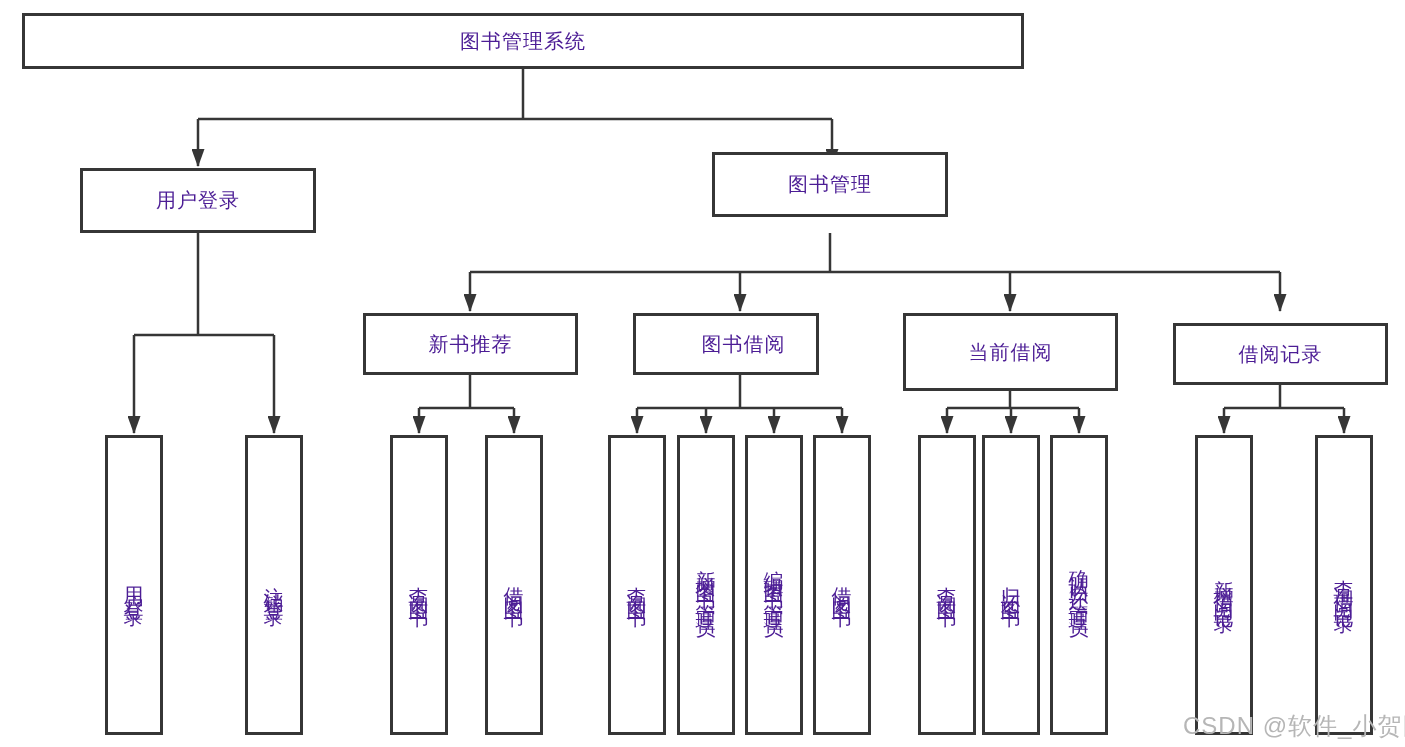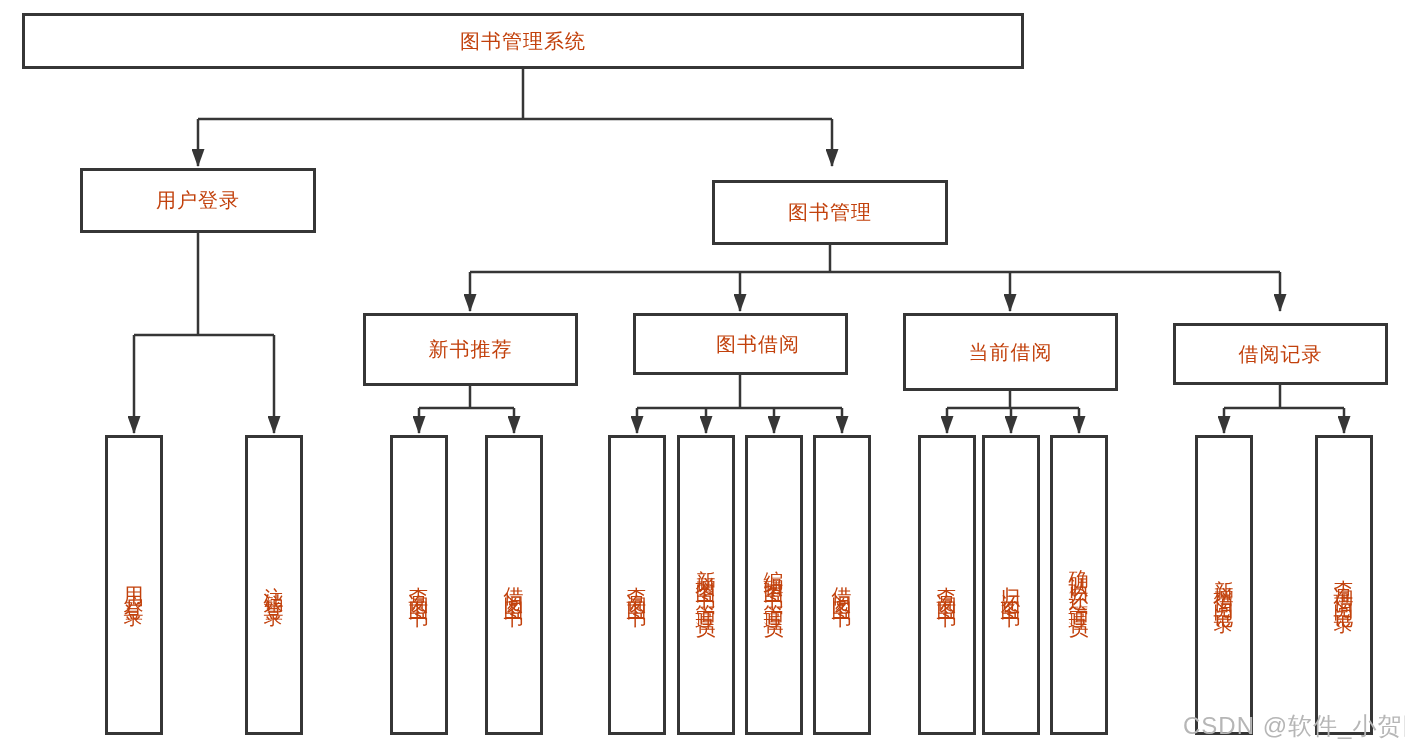--- a/index.html
+++ b/index.html
@@ -17,21 +17,21 @@
     z-index: 1;
   }
   .node {
     position: absolute;
     box-sizing: border-box;
     border: 3px solid #363636;
     background: #ffffff;
     display: flex;
     align-items: center;
     justify-content: center;
-    color: #c2410c;
+    color: #4c1d95;
     z-index: 2;
   }
   .h-node {
     font-size: 20px;
     letter-spacing: 1px;
   }
   .v-node {
     writing-mode: vertical-rl;
     text-orientation: upright;
     font-size: 20px;
@@ -104,28 +104,28 @@
     </g>
   </svg>
 
   <div class="node h-node" style="left:22px; top:13px; width:1002px; height:56px;">
     <span>图书管理系统</span>
   </div>
 
   <div class="node h-node" style="left:80px; top:168px; width:236px; height:65px;">
     <span>用户登录</span>
   </div>
-  <div class="node h-node" style="left:712px; top:180px; width:236px; height:65px;">
+  <div class="node h-node" style="left:712px; top:152px; width:236px; height:65px;">
     <span>图书管理</span>
   </div>
 
-  <div class="node h-node" style="left:363px; top:313px; width:215px; height:73px;">
+  <div class="node h-node" style="left:363px; top:313px; width:215px; height:62px;">
     <span>新书推荐</span>
   </div>
-  <div class="node h-node" style="left:633px; top:313px; width:215px; height:62px;padding-left:35px;">
+  <div class="node h-node" style="left:633px; top:313px; width:186px; height:62px;padding-left:35px;">
     <span>图书借阅</span>
   </div>
   <div class="node h-node" style="left:903px; top:313px; width:215px; height:78px;">
     <span>当前借阅</span>
   </div>
   <div class="node h-node" style="left:1173px; top:323px; width:215px; height:62px;">
     <span>借阅记录</span>
   </div>
 
   <div class="node v-node" style="left:105px; top:435px; width:58px; height:300px;">

